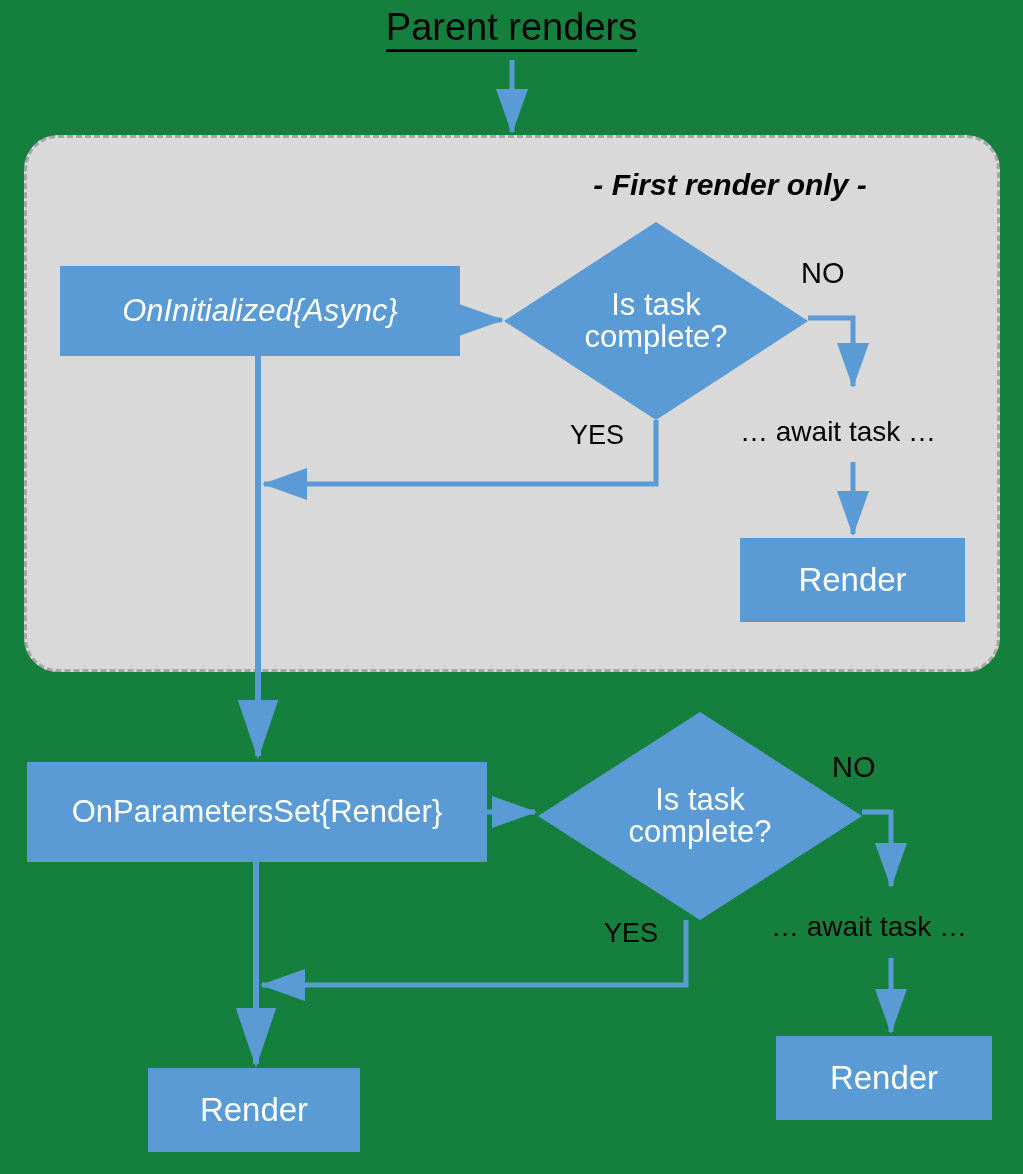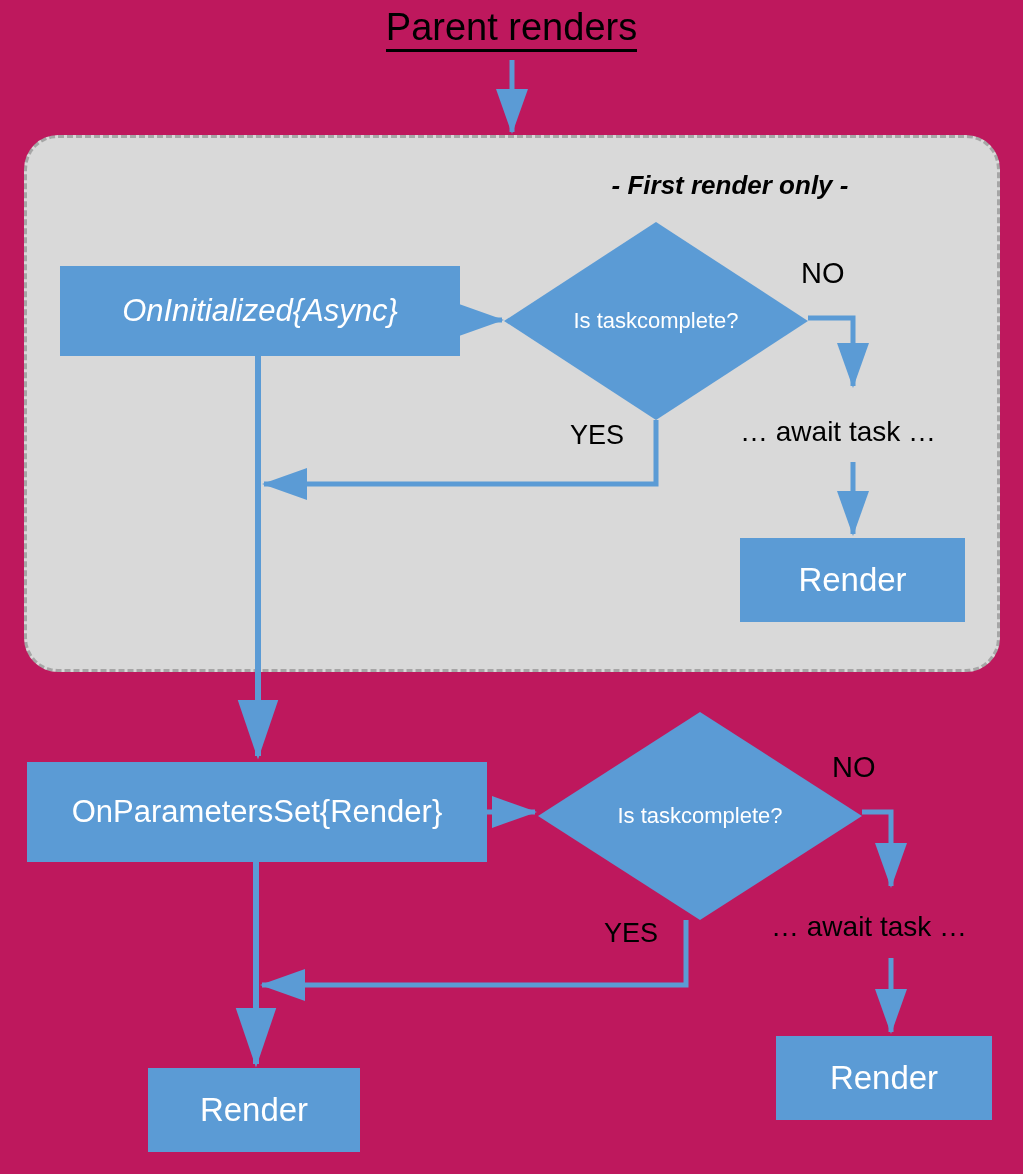--- a/index.html
+++ b/index.html
@@ -4,21 +4,21 @@
 <style>
   html, body {
     margin: 0;
     padding: 0;
     background: #ffffff;
   }
   #canvas {
     position: relative;
     width: 1023px;
     height: 1174px;
-    background: #be185d;
+    background: #15803d;
     font-family: "Liberation Sans", sans-serif;
     overflow: hidden;
   }
   svg.layer {
     position: absolute;
     left: 0;
     top: 0;
     width: 1023px;
     height: 1174px;
     pointer-events: none;
@@ -51,21 +51,21 @@
     border: 3px dashed #a6a6a6;
     border-radius: 34px;
     box-sizing: border-box;
   }
 
   .group-caption {
     left: 520px;
     top: 166px;
     width: 420px;
     text-align: center;
-    font-size: 26px;
+    font-size: 30px;
     font-weight: bold;
     font-style: italic;
     color: #000000;
     line-height: 38px;
   }
 
   
   .proc {
     background: #5b9bd5;
     color: #ffffff;
@@ -83,25 +83,25 @@
   .proc.render-bl   { left: 148px; top: 1068px; width: 212px; height: 84px;  font-size: 33px; }
   .proc.render-br   { left: 776px; top: 1036px; width: 216px; height: 84px;  font-size: 33px; }
 
   
   .diamond-wrap { position: absolute; }
   .diamond-wrap .dtext {
     position: absolute;
     left: 0; top: 0;
     width: 100%; height: 100%;
     display: flex;
-    flex-direction: row;
+    flex-direction: column;
     align-items: center;
     justify-content: center;
     color: #ffffff;
-    font-size: 22px;
+    font-size: 31px;
     line-height: 32px;
     text-align: center;
     pointer-events: none;
   }
   .diamond-wrap.d-top { left: 504px; top: 222px; width: 304px; height: 198px; }
   .diamond-wrap.d-bot { left: 538px; top: 712px; width: 324px; height: 208px; }
   .diamond-shape {
     position: absolute;
     left: 0; top: 0;
     width: 100%; height: 100%;

